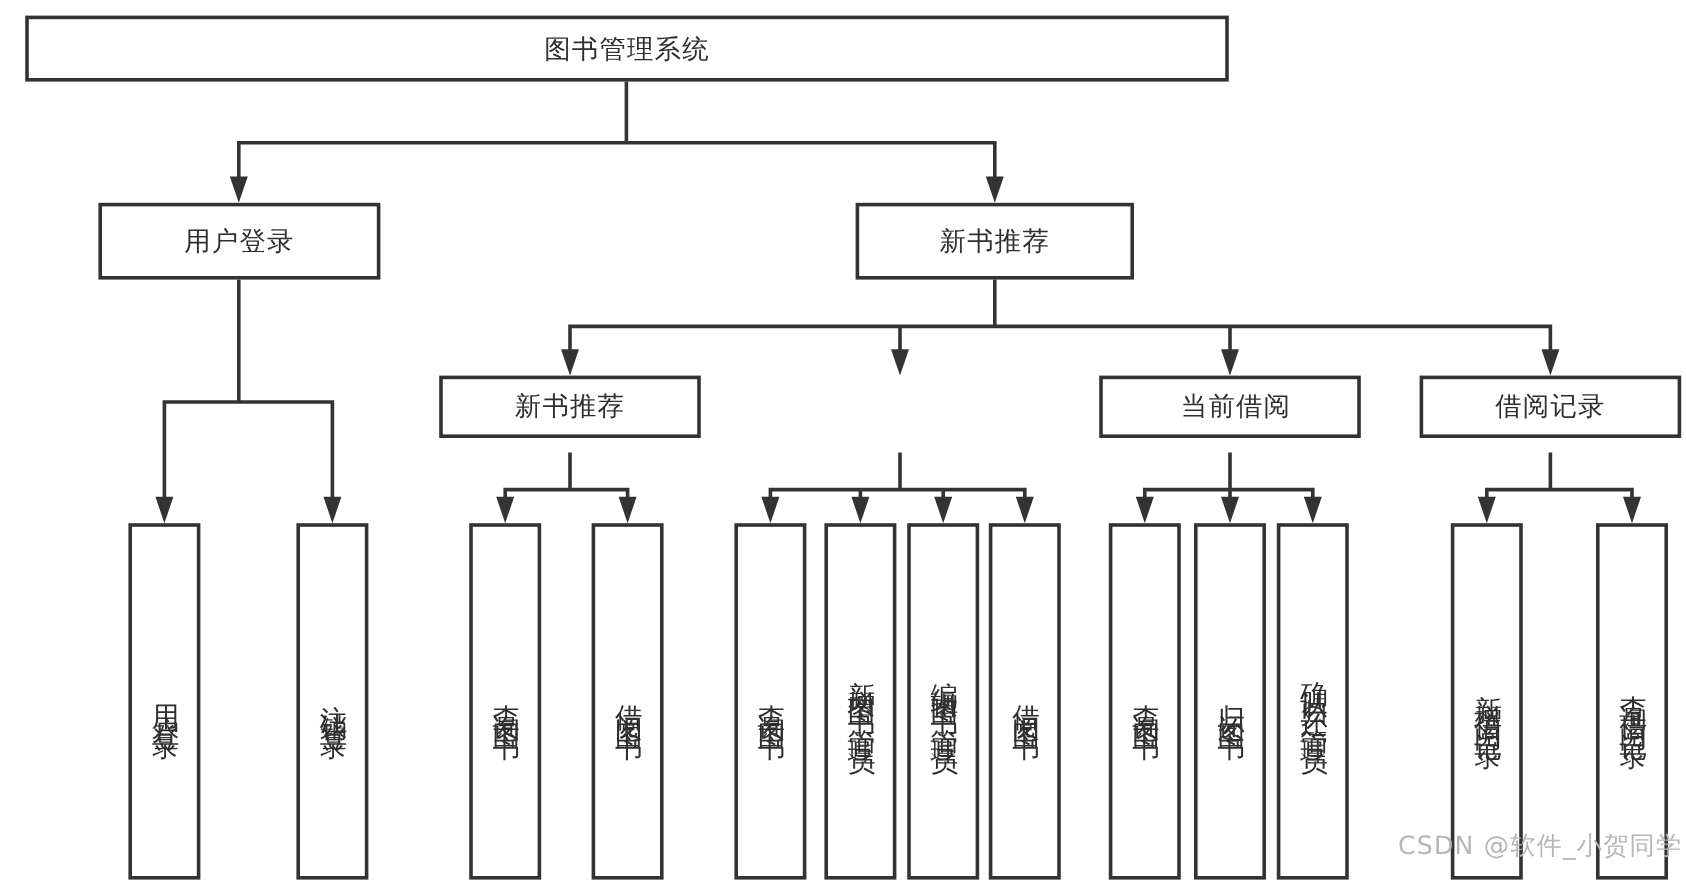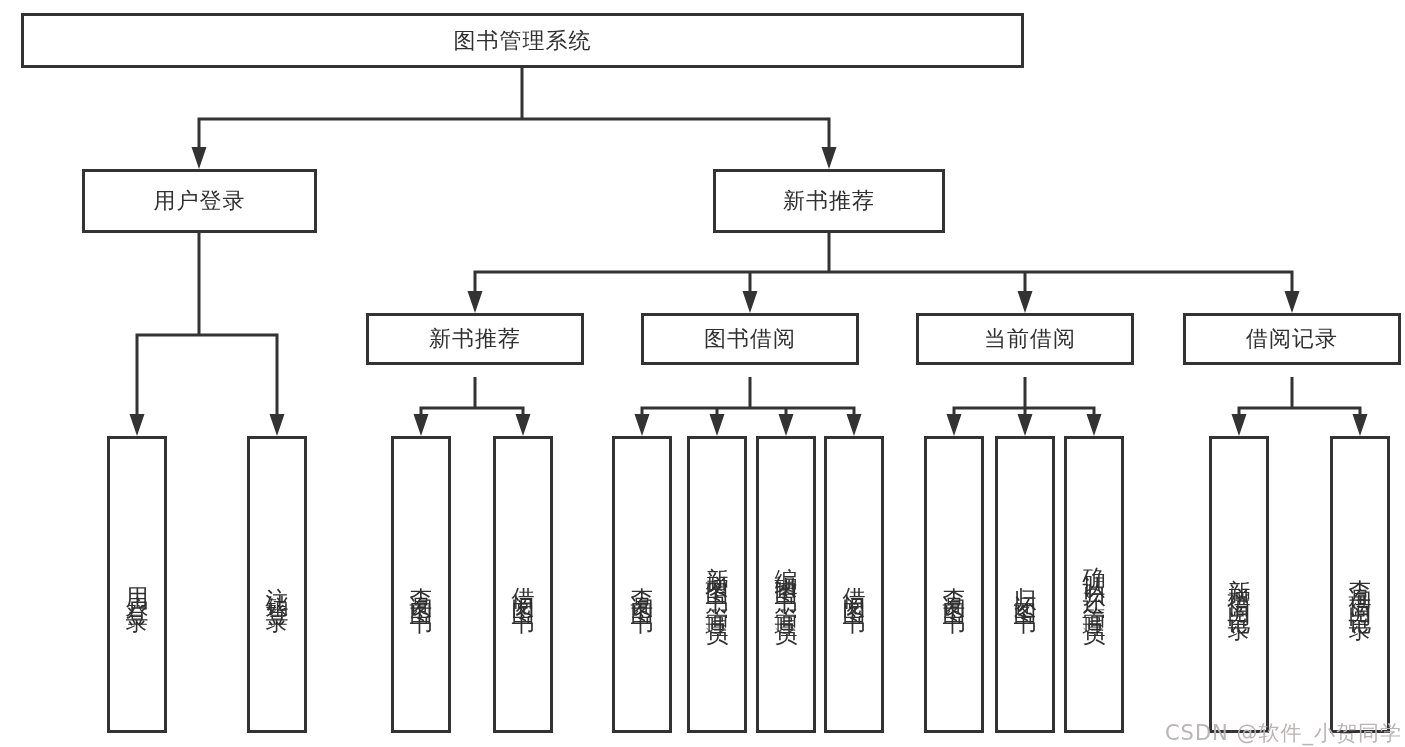--- a/index.html
+++ b/index.html
@@ -30,21 +30,21 @@
   .l2-user{left:82px;top:169px;width:235px;height:64px;}
   .l2-book{left:713px;top:169px;width:232px;height:64px;}
   .l3{top:313px;width:218px;height:52px;}
   .l3-a{left:366px;} .l3-b{left:641px;} .l3-c{left:916px;padding-left:10px;} .l3-d{left:1183px;}
   .lf1{left:107px;} .lf2{left:247px;}
   .lf3{left:391px;} .lf4{left:493px;}
   .lf5{left:612px;} .lf6{left:687px;} .lf7{left:756px;} .lf8{left:824px;}
   .lf9{left:924px;} .lf10{left:995px;} .lf11{left:1064px;}
   .lf12{left:1209px;} .lf13{left:1330px;}
   .watermark{
-    position:absolute;right:3px;top:719px;z-index:5;
+    position:absolute;right:3px;top:691px;z-index:5;
     font-size:21px;color:var(--watermark);white-space:nowrap;letter-spacing:1px;
   }
 </style>
 </head>
 <body>
 
 <div class="canvas">
 
   <svg class="connector" width="1405" height="747" viewBox="0 0 1405 747" aria-hidden="true">
     <path class="cline" d="M522 67 V119 M197.5 119 H830.5 M199 119 V149 M829 119 V149
@@ -73,23 +73,20 @@
 
   <div class="node l2-user">
     <span class="hlabel">用户登录</span>
   </div>
   <div class="node l2-book">
     <span class="hlabel">新书推荐</span>
   </div>
 
   <div class="node l3 l3-a">
     <span class="hlabel">新书推荐</span>
-  </div>
-  <div class="node l3 l3-b">
-    <span class="hlabel">图书借阅</span>
   </div>
   <div class="node l3 l3-c">
     <span class="hlabel">当前借阅</span>
   </div>
   <div class="node l3 l3-d">
     <span class="hlabel">借阅记录</span>
   </div>
 
   <div class="node vnode lf1">
     <span class="vlabel">用户登录</span>

